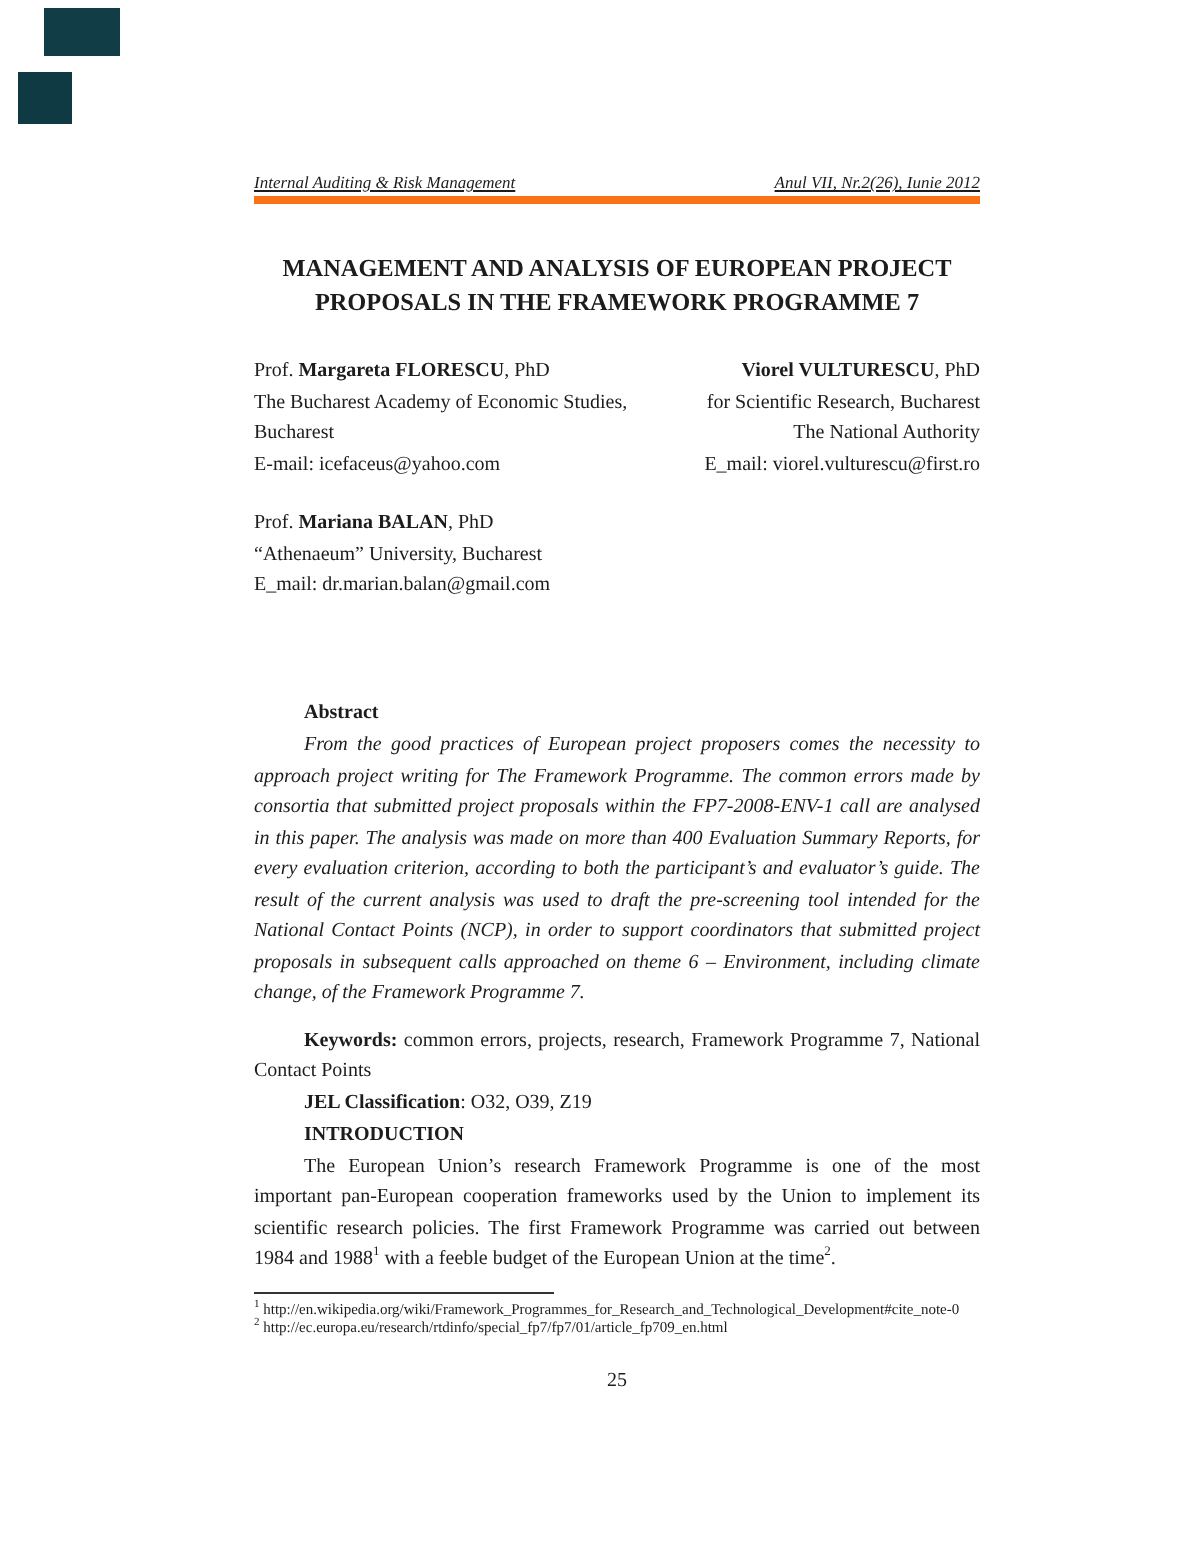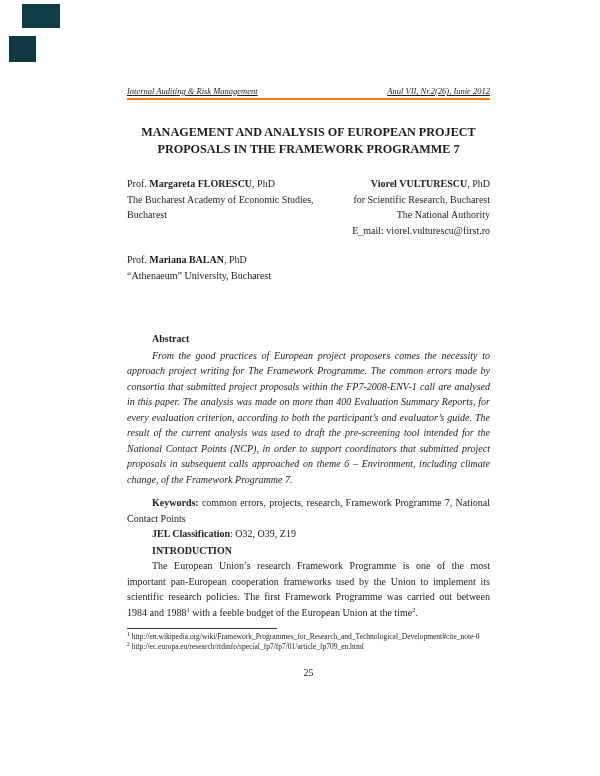--- a/index.html
+++ b/index.html
@@ -15,21 +15,21 @@
   p { margin: 0; }
   .corner-block { position: absolute; }
   #block1 { left: 22px; top: 4px;  width: 38px; height: 24px; }
   #block2 { left: 9px;  top: 36px; width: 27px; height: 26px; }
 
   .content { position: absolute; left: 127px; top: 86px; width: 363px; }
 
   .header {
     display: flex; justify-content: space-between; align-items: flex-end;
     font-size: 8.5px; font-style: italic;
-    border-bottom: 2px solid #f97316; padding-bottom: 2px;
+    border-bottom: 4px solid #f97316; padding-bottom: 2px;
   }
   .header span { text-decoration: underline; }
 
   .title {
     margin-top: 24px; text-align: center;
     font-weight: bold; font-size: 12.2px; line-height: 17px;
   }
 
   .authors {
     display: flex; justify-content: space-between;
@@ -82,32 +82,34 @@
     <span>Anul VII, Nr.2(26), Iunie 2012</span>
   </div>
 
   <p class="title">MANAGEMENT AND ANALYSIS OF EUROPEAN PROJECT PROPOSALS IN THE FRAMEWORK PROGRAMME 7</p>
 
   <div class="authors">
     <div class="auth-col left">
       <div><span>Prof. </span><span class="b">Margareta FLORESCU</span><span>, PhD</span></div>
       <div>The Bucharest Academy of Economic Studies,</div>
       <div>Bucharest</div>
+      <div>E-mail: icefaceus@yahoo.com</div>
     </div>
     <div class="auth-col right">
       <div><span></span><span class="b">Viorel VULTURESCU</span><span>, PhD</span></div>
       <div>for Scientific Research, Bucharest</div>
       <div>The National Authority</div>
       <div>E_mail: viorel.vulturescu@first.ro</div>
     </div>
   </div>
 
   <div class="balan">
     <div><span>Prof. </span><span class="b">Mariana BALAN</span><span>, PhD</span></div>
     <div>“Athenaeum” University, Bucharest</div>
+    <div>E_mail: dr.marian.balan@gmail.com</div>
   </div>
 
   <p class="abstract-heading">Abstract</p>
   <p class="abstract-body">From the good practices of European project proposers comes the necessity to approach project writing for The Framework Programme. The common errors made by consortia that submitted project proposals within the FP7-2008-ENV-1 call are analysed in this paper. The analysis was made on more than 400 Evaluation Summary Reports, for every evaluation criterion, according to both the participant’s and evaluator’s guide. The result of the current analysis was used to draft the pre-screening tool intended for the National Contact Points (NCP), in order to support coordinators that submitted project proposals in subsequent calls approached on theme 6 – Environment, including climate change, of the Framework Programme 7.</p>
 
   <p class="keywords"><span class="b">Keywords:</span><span> common errors, projects, research, Framework Programme 7, National Contact Points</span></p>
 
   <p class="jel"><span class="b">JEL Classification</span><span>: O32, O39, Z19</span></p>
 
   <p class="intro-heading">INTRODUCTION</p>

